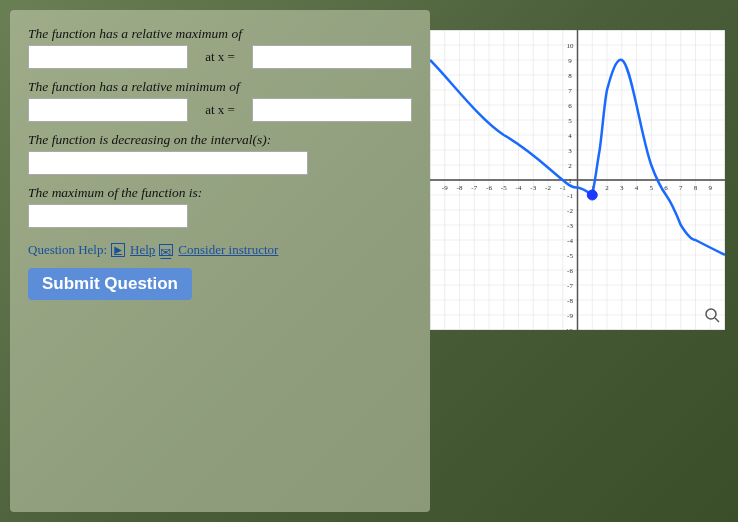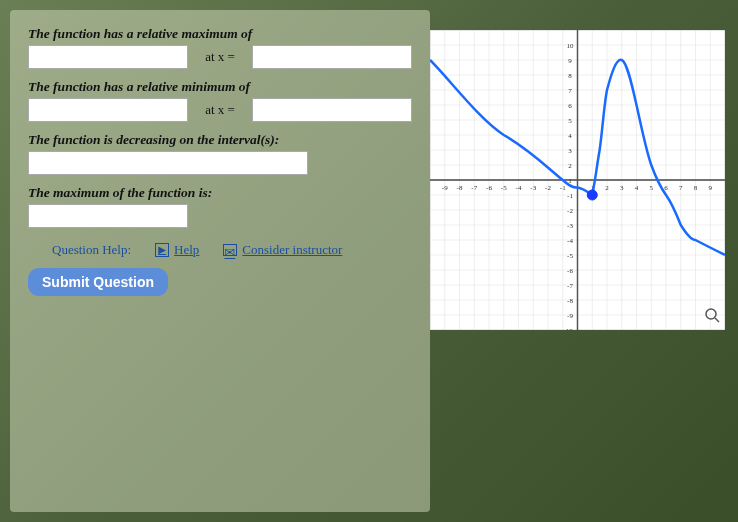--- a/index.html
+++ b/index.html
@@ -35,21 +35,20 @@
       font-style: italic;
     }
     .question-block {
       margin-bottom: 10px;
     }
     .question-label {
       font-size: 13.5px;
       color: #111;
       margin-bottom: 3px;
       font-style: italic;
-      font-weight: bold;
     }
     .input-row {
       display: flex;
       align-items: center;
       gap: 6px;
       justify-content: space-between;
     }
     .input-box {
       background: white;
       border: 1px solid #aaa;
@@ -73,39 +72,38 @@
       height: 24px;
       width: 280px;
       display: block;
     }
     .help-row {
       margin-top: 14px;
       font-size: 13px;
       color: #1a4fa0;
       display: flex;
       align-items: flex-end;
-      gap: 24px;
-      margin-left: 24px;
+      gap: 4px;
     }
     .help-link {
       color: #1a4fa0;
       cursor: pointer;
       text-decoration: underline;
       display: flex;
       align-items: center;
       gap: 3px;
     }
     .submit-btn {
       margin-top: 10px;
       background: #5b8dd9;
       color: white;
       border: none;
       padding: 6px 14px;
-      font-size: 14px;
-      border-radius: 11px;
+      font-size: 17px;
+      border-radius: 4px;
       cursor: pointer;
       font-weight: bold;
     }
     
     .graph-panel {
       position: absolute;
       top: 30px;
       left: 430px;
       width: 295px;
       height: 300px;

